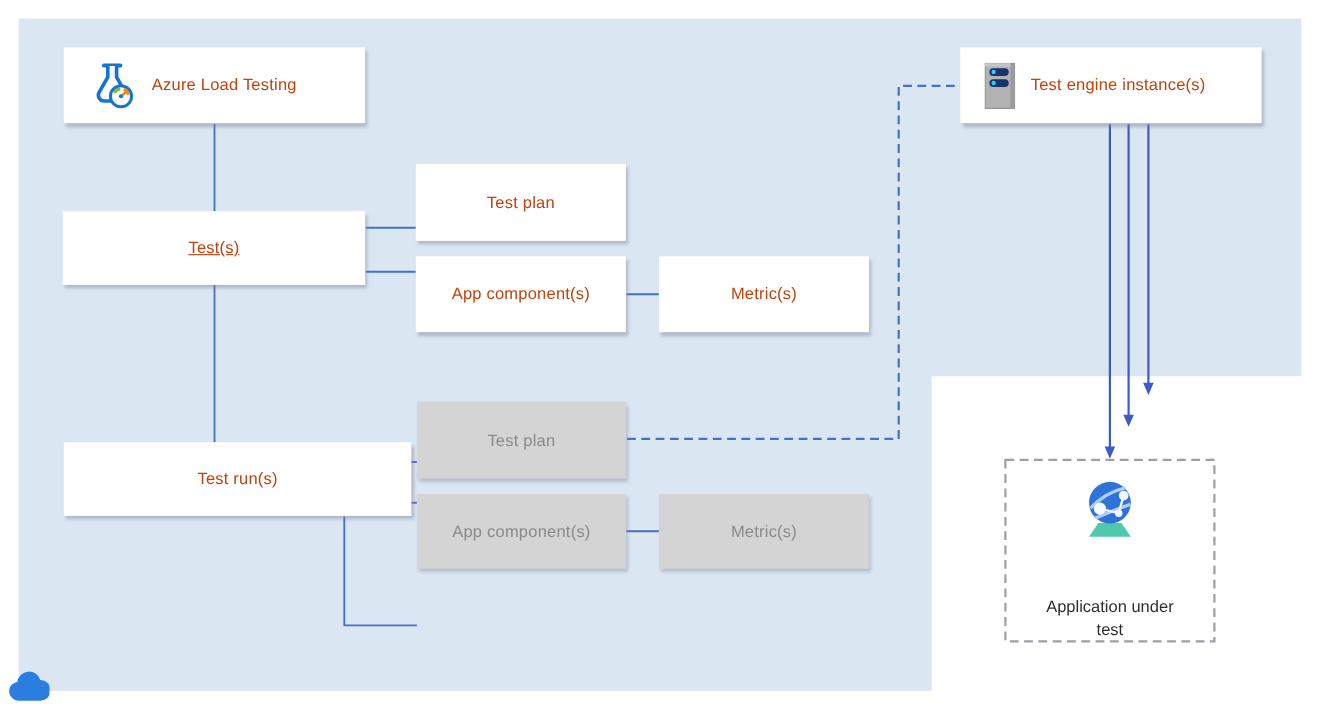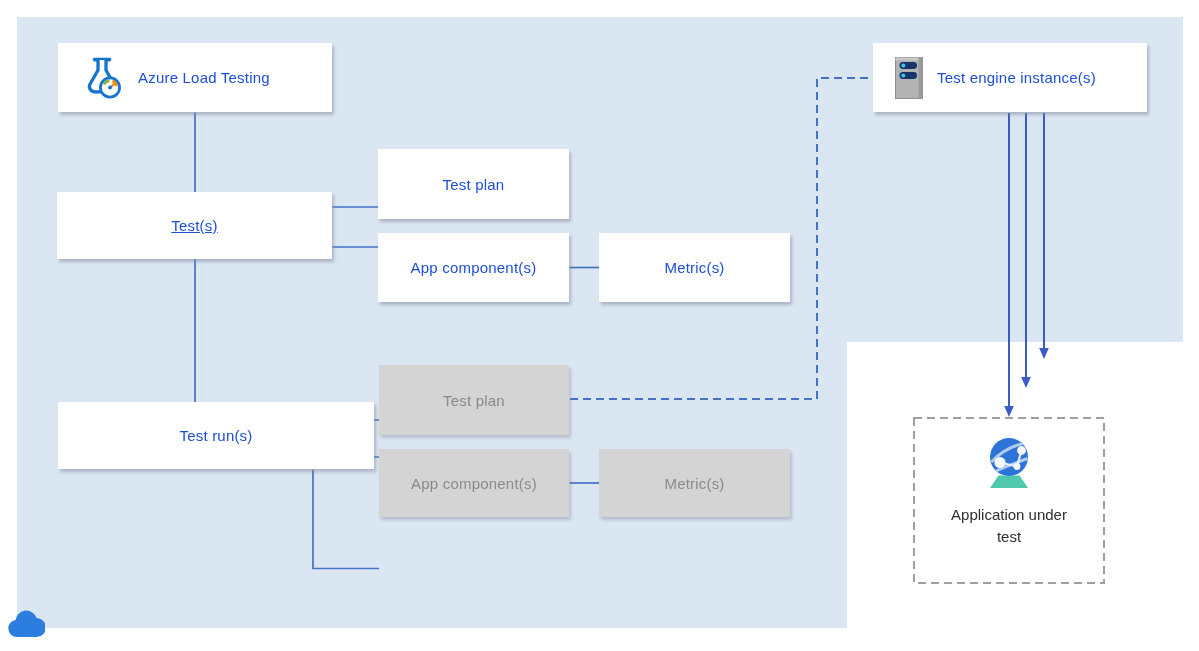--- a/index.html
+++ b/index.html
@@ -7,30 +7,30 @@
     position:relative; width:1199px; height:651px; overflow:hidden;
     background:#ffffff; font-family:"Liberation Sans", sans-serif;
   }
   .bg-panel   { position:absolute; left:17px; top:17px; width:1166px; height:611px; background:#dbe6f3; }
   .bg-cutout  { position:absolute; left:847px; top:342px; width:352px; height:309px; background:#ffffff; }
   .connectors { position:absolute; left:0; top:0; }
 
   .node {
     position:absolute; background:#ffffff; box-sizing:border-box;
     display:flex; align-items:center; justify-content:center;
-    font-size:15px; color:#1d4ed8; letter-spacing:.2px;
+    font-size:15px; color:#c2410c; letter-spacing:.2px;
     box-shadow:2px 3px 3px rgba(125,136,155,.5);
   }
   .node.gray { background:#d4d4d4; color:#8a8a8a; box-shadow:2px 3px 3px rgba(125,136,155,.4); }
   .node.icon-row { justify-content:flex-start; padding-left:22px; gap:14px; }
   .node .icon { flex:0 0 auto; display:flex; align-items:center; }
 
   .app-box {
     position:absolute; left:913px; top:417px; width:192px; height:167px;
-    box-sizing:border-box; display:flex; flex-direction:column; align-items:center;
+    box-sizing:border-box; display:flex; flex-direction:column; align-items:center;justify-content:space-between;
   }
   .app-box .icon { margin-top:17px; }
   .app-label {
     margin-top:10px; width:130px; text-align:center;
     font-size:15px; line-height:1.45; color:#2e2e2e;
   }
   .cloud-wrap { position:absolute; left:7px; top:610px; }
 </style>
 </head>
 <body>

